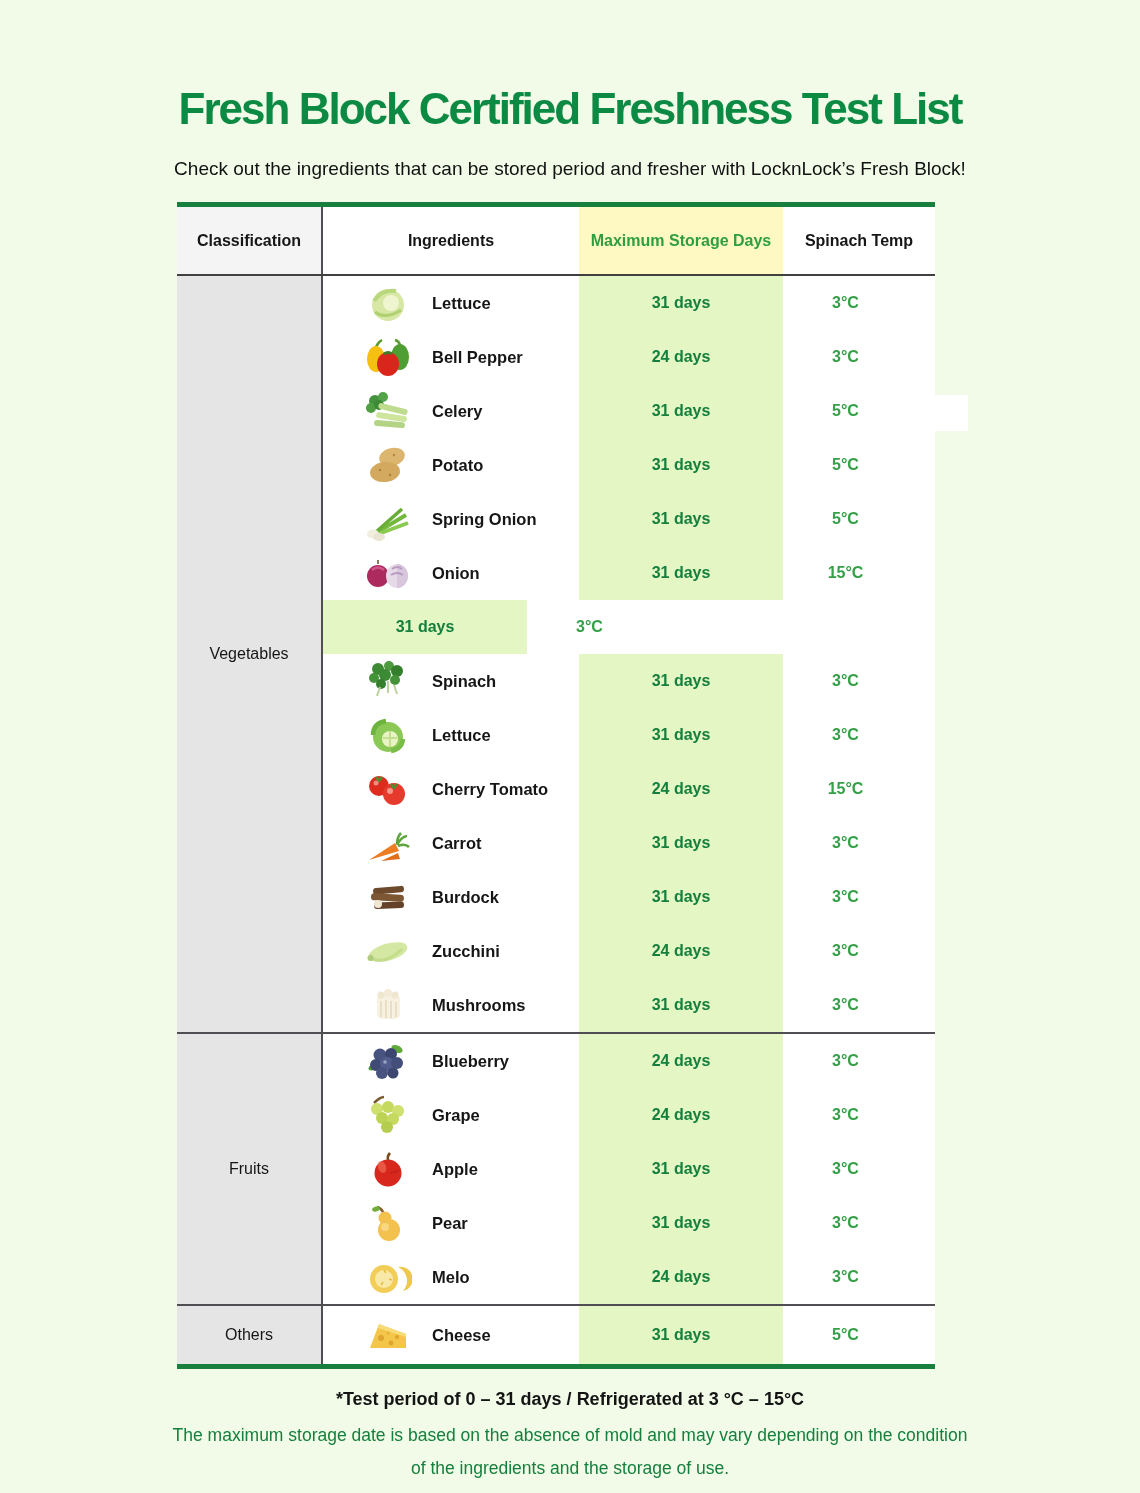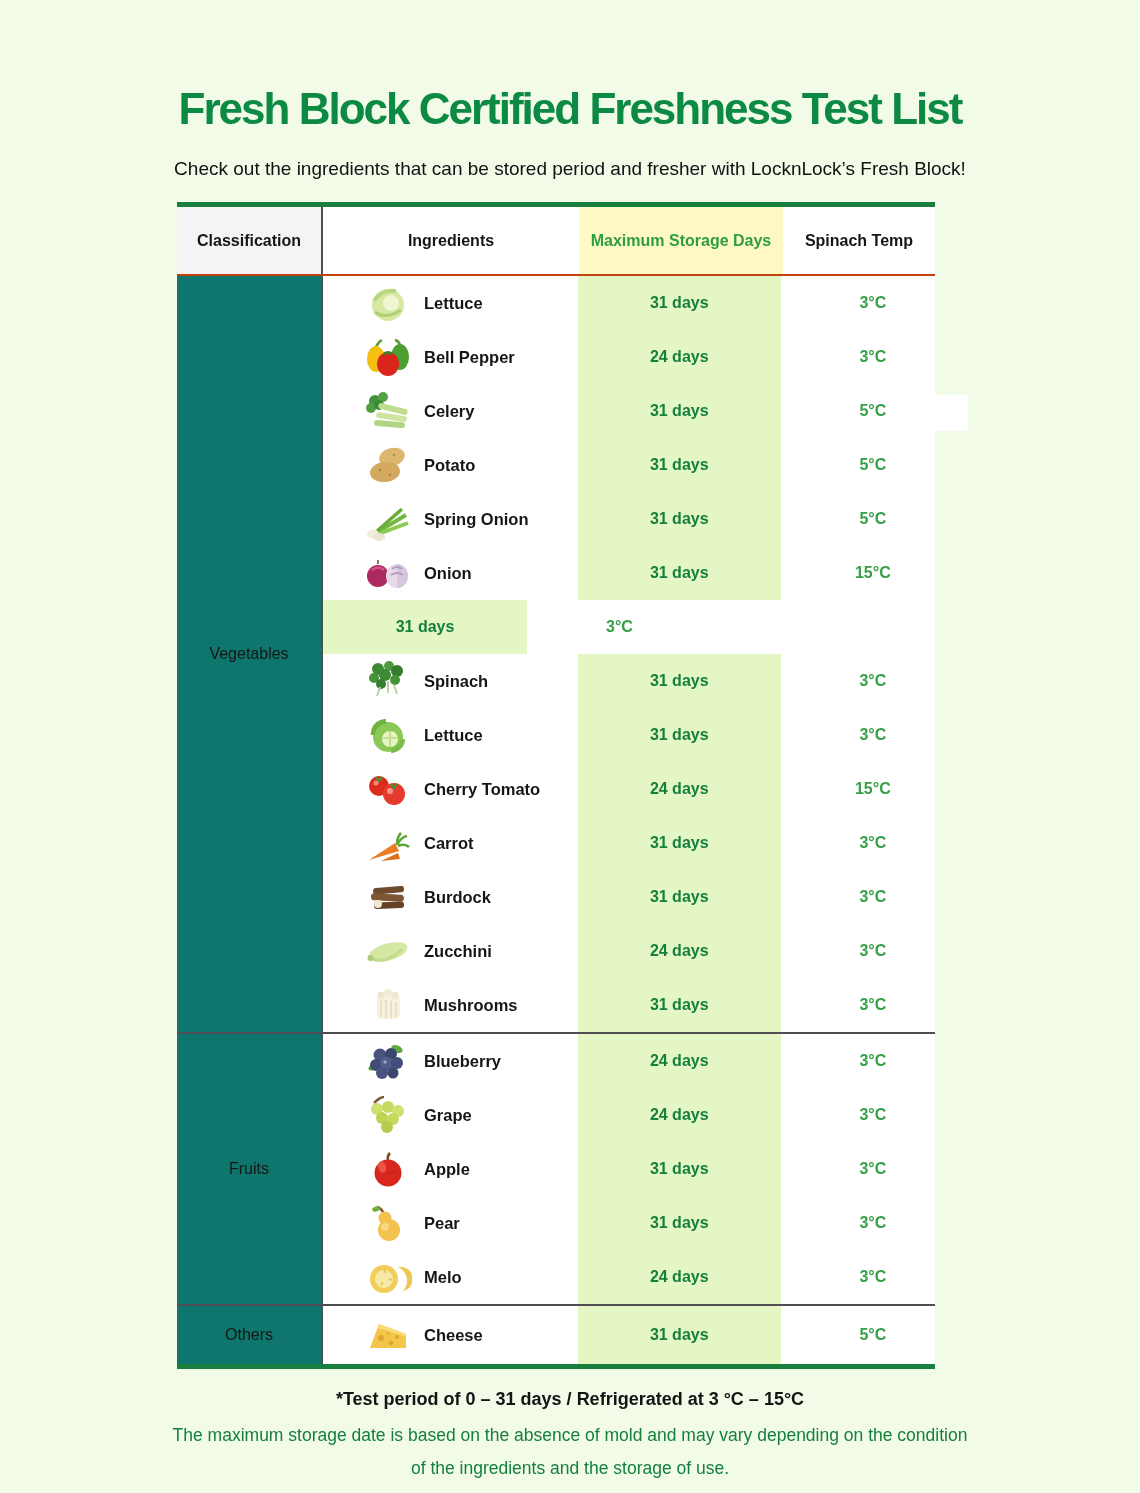--- a/index.html
+++ b/index.html
@@ -9,42 +9,42 @@
     background:#f2fbe8;
     font-family:"Liberation Sans","DejaVu Sans",sans-serif;
     position:relative;
     overflow:hidden;
   }
   .title{ padding-top:84px; text-align:center; font-size:44px; font-weight:bold; color:#0c8a43; letter-spacing:-2px; }
   .subtitle{ margin-top:24px; text-align:center; font-size:19px; color:#121212; }
 
   .tbl{ position:relative; margin:22px 0 0 177px; width:758px;
         border-top:5px solid #187f3e; border-bottom:5px solid #187f3e; background:#fff; }
-  .hdr{ display:flex; height:69px; border-bottom:2px solid #c2410c; }
+  .hdr{ display:flex; height:69px; border-bottom:2px solid #404040; }
   .hdr > div{ display:flex; align-items:center; justify-content:center; font-size:16px; font-weight:bold; color:#161616; }
   .c-cls{ width:146px; background:#f4f4f4; border-right:2px solid #4e4e53; }
   .c-ing{ width:256px; }
   .c-day{ width:204px; background:#fef9c3; }
   .c-tmp{ width:152px; }
   .hdr .c-day{ color:#2f9e41; }
 
   .group{ display:flex; }
   .group + .group{ border-top:2px solid #4e4e53; }
-  .group .cls{ width:146px; background:#0f766e; border-right:2px solid #4e4e53;
+  .group .cls{ width:146px; background:#e5e5e5; border-right:2px solid #4e4e53;
                display:flex; align-items:center; justify-content:center; font-size:16px; color:#161616; }
   .group .rows{ width:612px; }
   .row{ display:flex; height:54px; }
   .g-others .row{ height:58px; }
   .cell-ing{ width:256px; display:flex; align-items:center; padding-left:29px; }
   .icon-box{ width:72px; min-width:72px; height:52px; display:flex; align-items:center; justify-content:center; }
-  .ing-label{ font-size:16.5px; font-weight:bold; color:#161616; white-space:nowrap; }
+  .ing-label{ margin-left:8px; font-size:16.5px; font-weight:bold; color:#161616; white-space:nowrap; }
   .cell-day{ width:204px; background:#e4f6c3; display:flex; align-items:center; justify-content:center;
              font-size:16px; font-weight:bold; color:#15803d; }
   .cell-tmp{ width:125px; display:flex; align-items:center; justify-content:center;
-             font-size:16px; font-weight:bold; color:#35a047;margin-left:30px; }
+             font-size:16px; font-weight:bold; color:#35a047; }
 
   .note1{ margin-top:20px; text-align:center; font-size:18px; font-weight:bold; color:#141414; }
   .note2{ margin-top:9px; text-align:center; font-size:17.5px; color:#15803d; line-height:33px; }
 
   .white-patch{ position:absolute; left:935px; top:395px; width:33px; height:36px; background:#ffffff; }
 </style>
 </head>
 <body>
 
 <h1 class="title">Fresh Block Certified Freshness Test List</h1>

